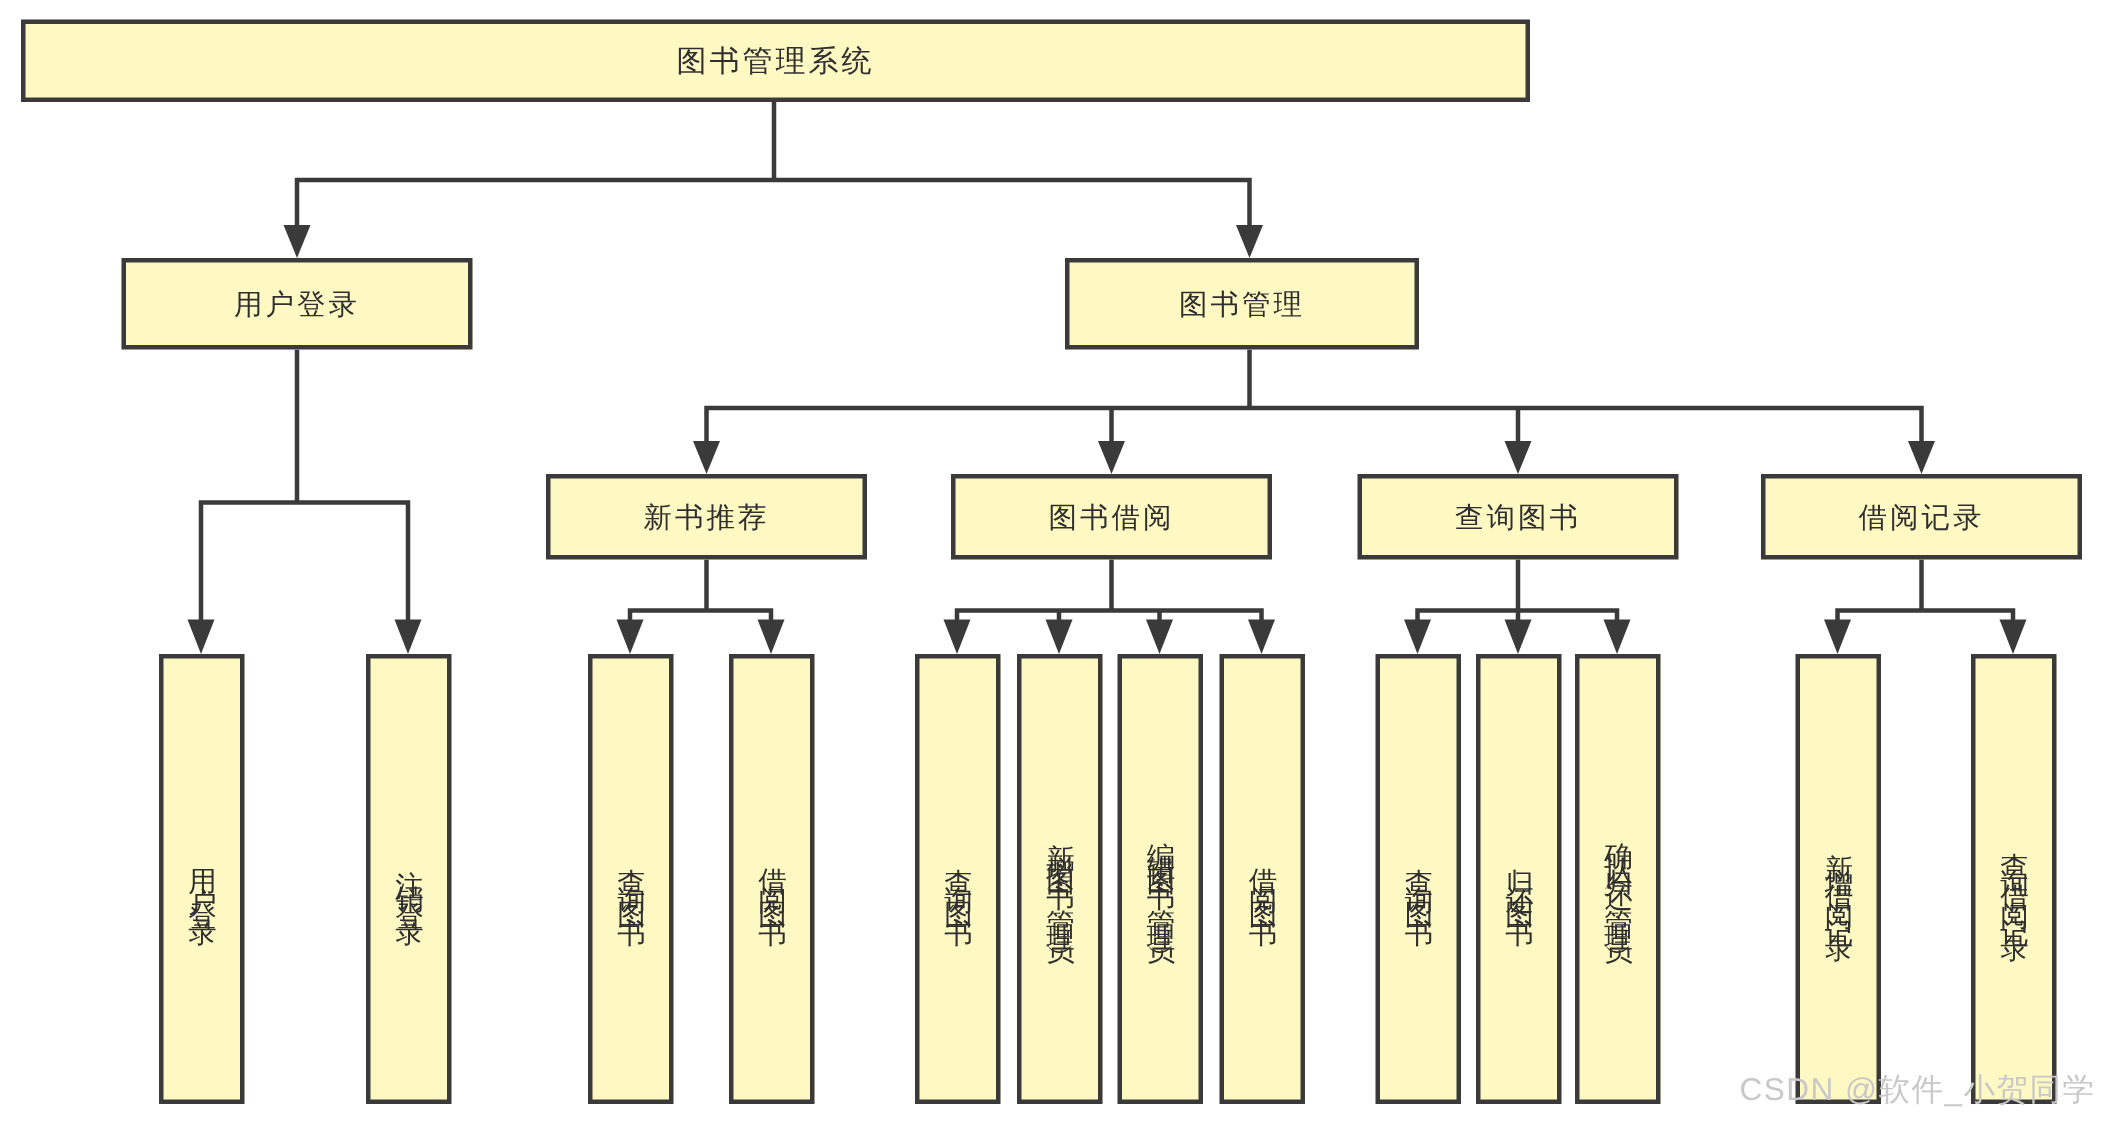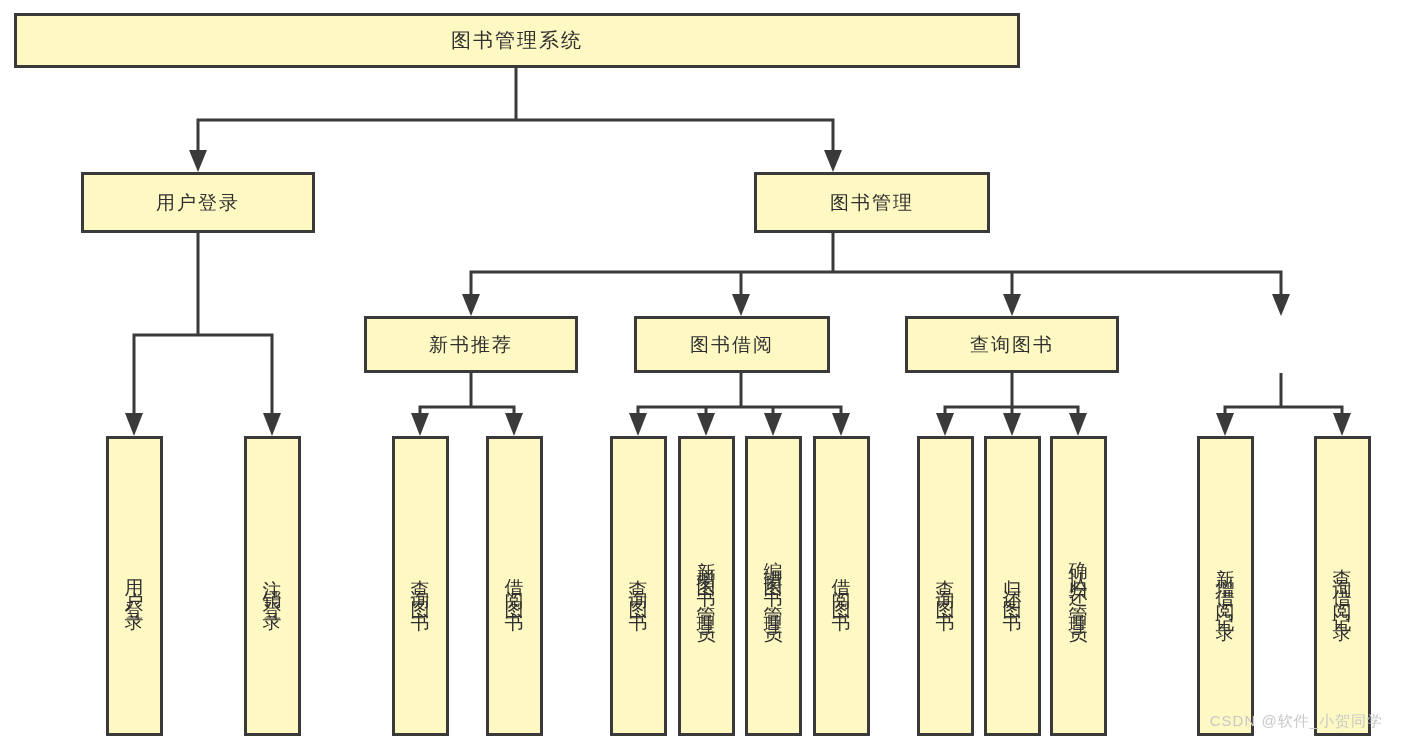--- a/index.html
+++ b/index.html
@@ -36,23 +36,23 @@
   .leaf-label {
     writing-mode: vertical-rl;
     text-orientation: mixed;
     font-size: 19px;
     letter-spacing: 11px;
     line-height: 1;
     white-space: nowrap;
   }
   #watermark {
     position: absolute;
-    right: 22px;
+    right: 8px;
     top: 712px;
-    font-size: 15px;
+    font-size: 21px;
     letter-spacing: 1px;
     color: #c8c8c8;
     white-space: nowrap;
     z-index: 5;
   }
   .stroke { stroke: #3a3a3a; stroke-width: 3; fill: none; }
   .arrow { fill: #3a3a3a; stroke: none; }
 </style>
 </head>
 <body>
@@ -121,32 +121,35 @@
     </g>
   </svg>
 
   <div class="box" style="left:14px; top:13px; width:1006px; height:55px;">
     <span class="h-label root-label">图书管理系统</span>
   </div>
 
   <div class="box" style="left:81px; top:172px; width:234px; height:61px;">
     <span class="h-label">用户登录</span>
   </div>
-  <div class="box" style="left:754px; top:172px; width:236px; height:61px;">
+  <div class="box" style="left:710px; top:172px; width:236px; height:61px;">
     <span class="h-label">图书管理</span>
   </div>
 
   <div class="box" style="left:364px; top:316px; width:214px; height:57px;">
     <span class="h-label">新书推荐</span>
   </div>
-  <div class="box" style="left:634px; top:316px; width:196px; height:57px;">
+  <div class="box" style="left:634px; top:316px; width:214px; height:57px;">
     <span class="h-label">图书借阅</span>
   </div>
   <div class="box" style="left:905px; top:316px; width:214px; height:57px;">
     <span class="h-label">查询图书</span>
+  </div>
+  <div class="box" style="left:1174px; top:316px; width:214px; height:57px;">
+    <span class="h-label">借阅记录</span>
   </div>
 
   <div class="box" style="left:106px; top:436px; width:57px; height:300px;">
     <span class="leaf-label">用户登录</span>
   </div>
   <div class="box" style="left:244px; top:436px; width:57px; height:300px;">
     <span class="leaf-label">注销登录</span>
   </div>
 
   <div class="box" style="left:392px; top:436px; width:57px; height:300px;">

